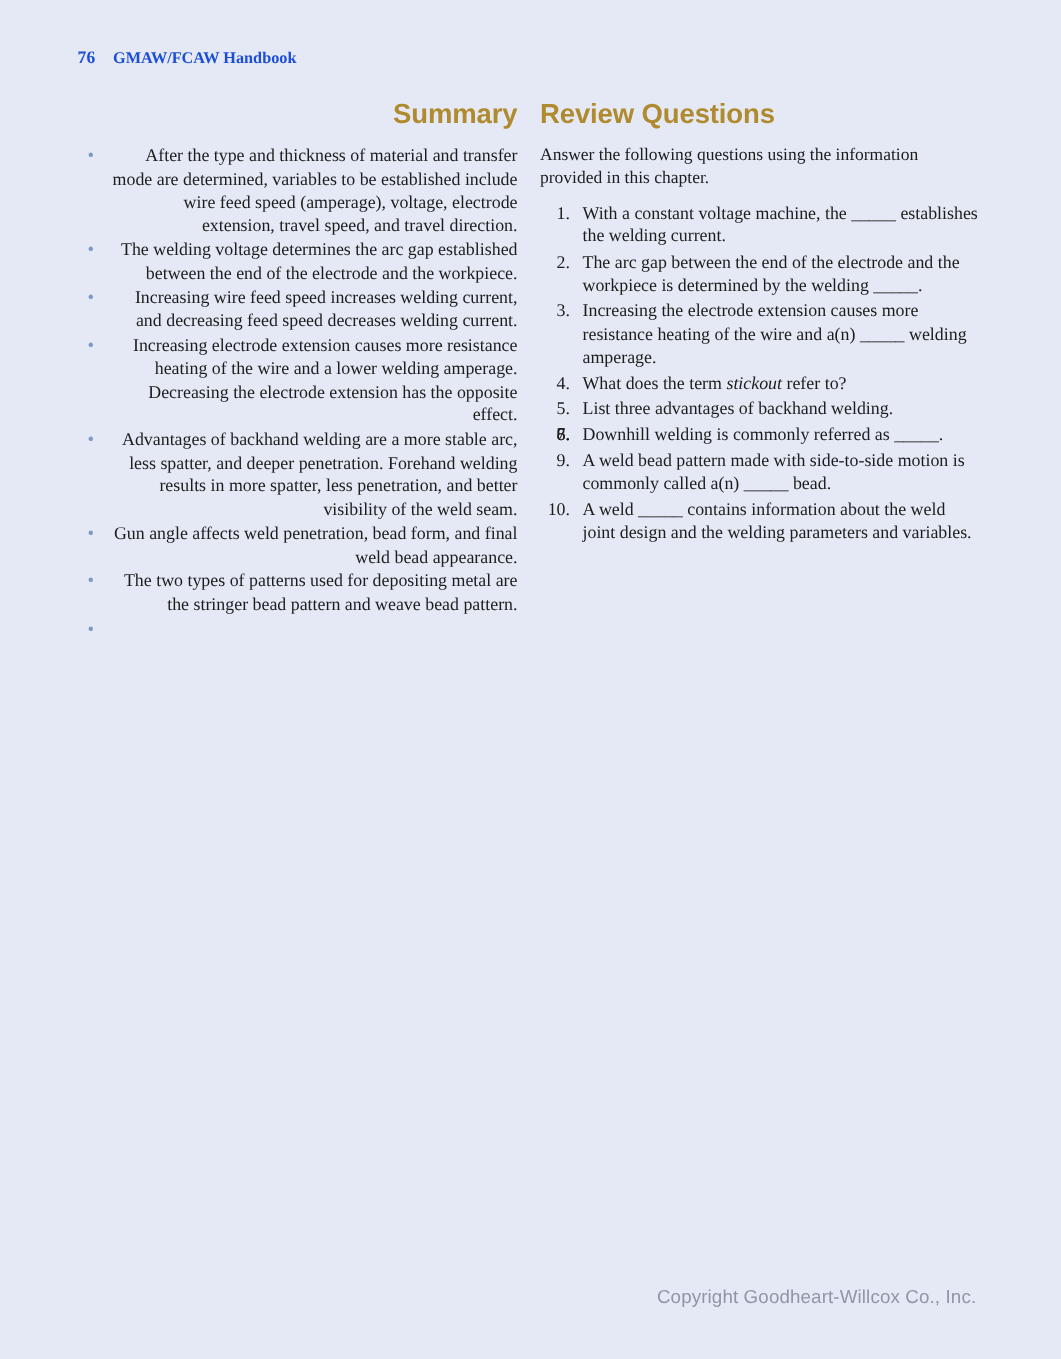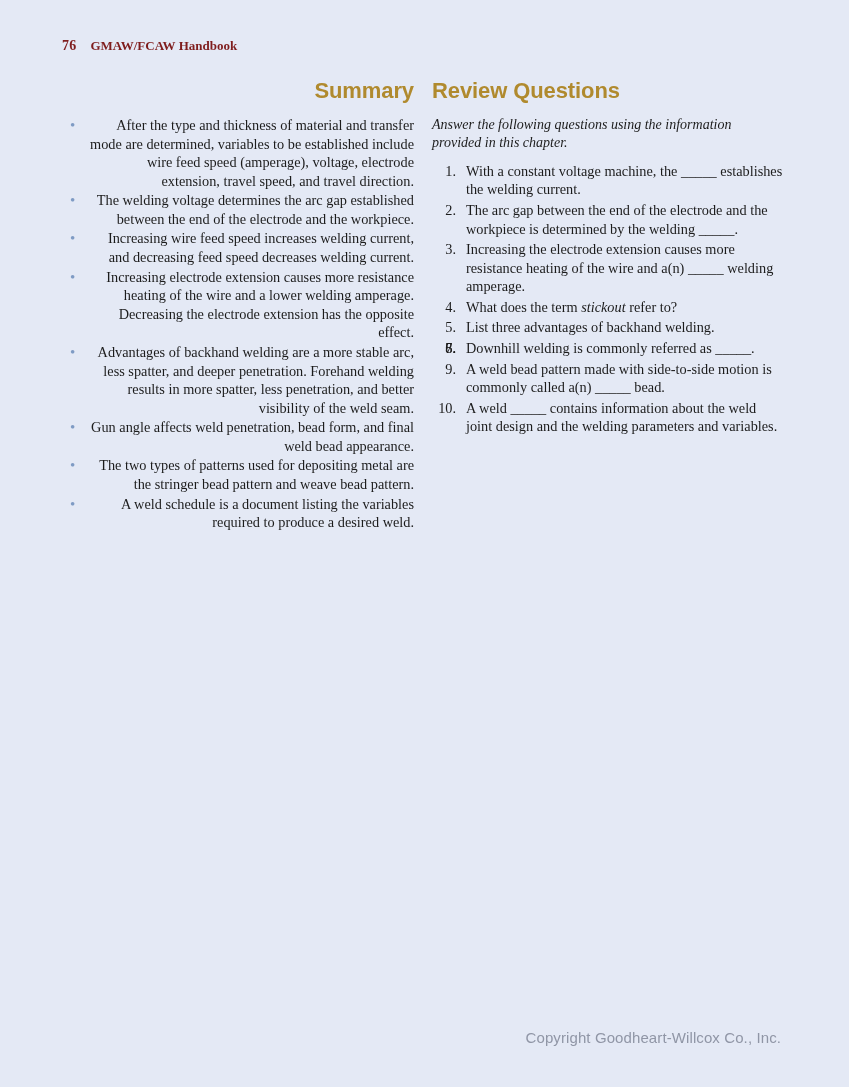--- a/index.html
+++ b/index.html
@@ -20,21 +20,21 @@
     left: 0; top: 0;
     width: 849px;
     height: 1087px;
   }
   .header {
     position: absolute;
     left: 62px;
     top: 38px;
     font-family: "Liberation Serif", serif;
     font-size: 13.5px;
-    color: #7f1d1d;
+    color: #1d4ed8;
   }
   .header .folio {
     font-weight: bold;
     font-size: 14px;
     margin-right: 14px;
     letter-spacing: 0.2px;
   }
   .header .book-title {
     font-weight: bold;
     font-size: 13px;
@@ -75,21 +75,20 @@
   }
   ul.bullets li .dot {
     position: absolute;
     left: 8px;
     top: 0px;
     color: #7f9bc4;
     font-size: 15px;
     line-height: 1.30;
   }
   p.instructions {
-    font-style: italic;
     font-size: 14px;
     line-height: 1.28;
     margin: 0 0 10px 0;
     color: #1c1c1c;
   }
   ol.questions {
     list-style: none;
     margin: 0;
     padding: 0;
     counter-reset: q;
@@ -132,21 +131,21 @@
   <div class="col col-left">
     <h2 class="section-title">Summary</h2>
     <ul class="bullets" id="summary-list">
         <li><span class="dot">•</span><span>After the type and thickness of material and transfer mode are determined, variables to be established include wire feed speed (amperage), voltage, electrode extension, travel speed, and travel direction.</span></li>
         <li><span class="dot">•</span><span>The welding voltage determines the arc gap established between the end of the electrode and the workpiece.</span></li>
         <li><span class="dot">•</span><span>Increasing wire feed speed increases welding current, and decreasing feed speed decreases welding current.</span></li>
         <li><span class="dot">•</span><span>Increasing electrode extension causes more resistance heating of the wire and a lower welding amperage. Decreasing the electrode extension has the opposite effect.</span></li>
         <li><span class="dot">•</span><span>Advantages of backhand welding are a more stable arc, less spatter, and deeper penetration. Forehand welding results in more spatter, less penetration, and better visibility of the weld seam.</span></li>
         <li><span class="dot">•</span><span>Gun angle affects weld penetration, bead form, and final weld bead appearance.</span></li>
         <li><span class="dot">•</span><span>The two types of patterns used for depositing metal are the stringer bead pattern and weave bead pattern.</span></li>
-        <li><span class="dot">•</span><span>A weld schedule is a document listing the variables required to produce a desired weld.</span></li>
+        <li><span class="dot">•</span></li>
       </ul>
   </div>
 
   <div class="col col-right">
     <h2 class="section-title">Review Questions</h2>
     <p class="instructions">Answer the following questions using the information provided in this chapter.</p>
     <ol class="questions" id="question-list">
         <li><span class="num">1.</span><span>With a constant voltage machine, the _____ establishes the welding current.</span></li>
         <li><span class="num">2.</span><span>The arc gap between the end of the electrode and the workpiece is determined by the welding _____.</span></li>
         <li><span class="num">3.</span><span>Increasing the electrode extension causes more resistance heating of the wire and a(n) _____ welding amperage.</span></li>

